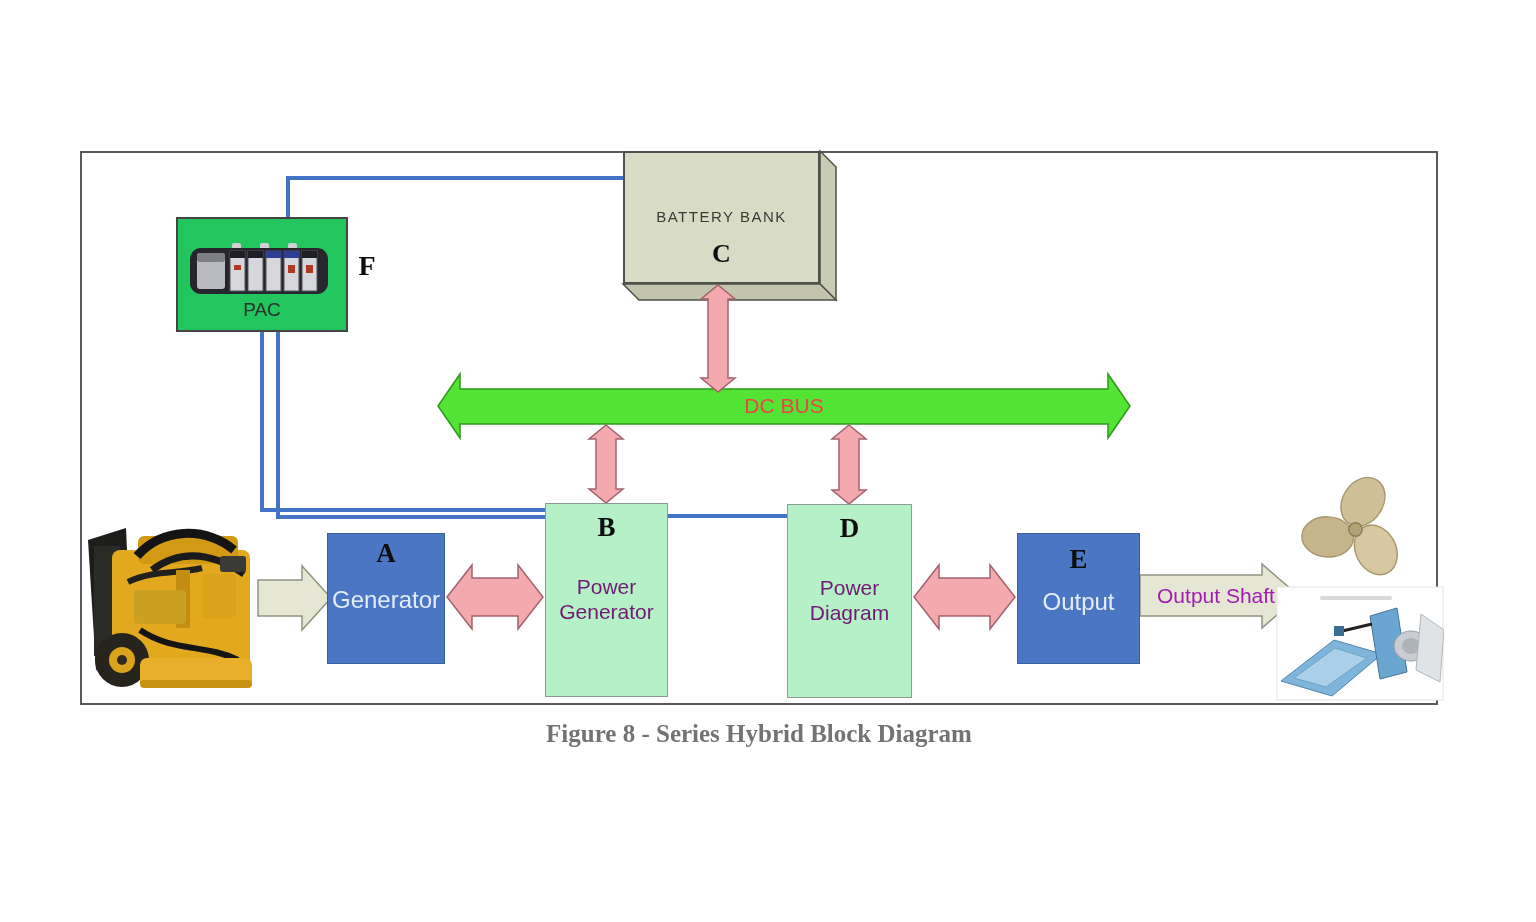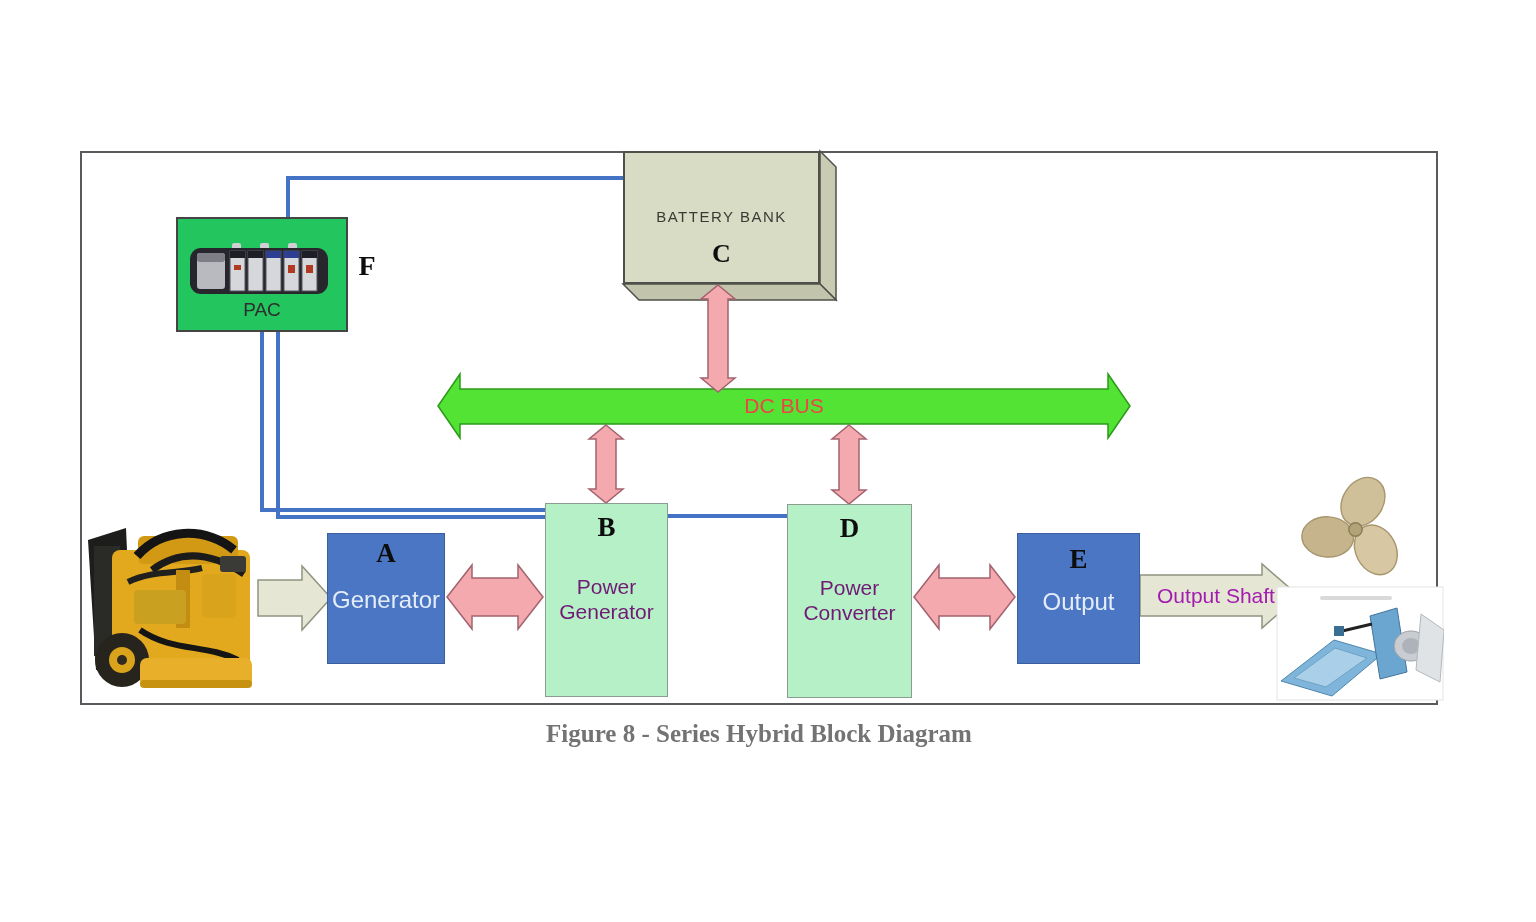--- a/index.html
+++ b/index.html
@@ -111,21 +111,21 @@
     <div class="mint-label" style="top:70px;">
       <div>Power</div>
       <div>Generator</div>
     </div>
   </div>
 
   <div class="abs block mint-box" id="inverter-box">
     <div class="letter" style="top:8px;">D</div>
     <div class="mint-label" style="top:70px;">
       <div>Power</div>
-      <div>Converter</div>
+      <div>Diagram</div>
     </div>
   </div>
 
   <div class="abs block blue-box" id="motor-box">
     <div class="letter" style="top:10px;">E</div>
     <div class="white-label" style="top:54px;">Output</div>
   </div>
 
   <div class="abs" id="dcbus-label">DC BUS</div>
   <div class="abs" id="outputshaft-label">Output Shaft</div>

